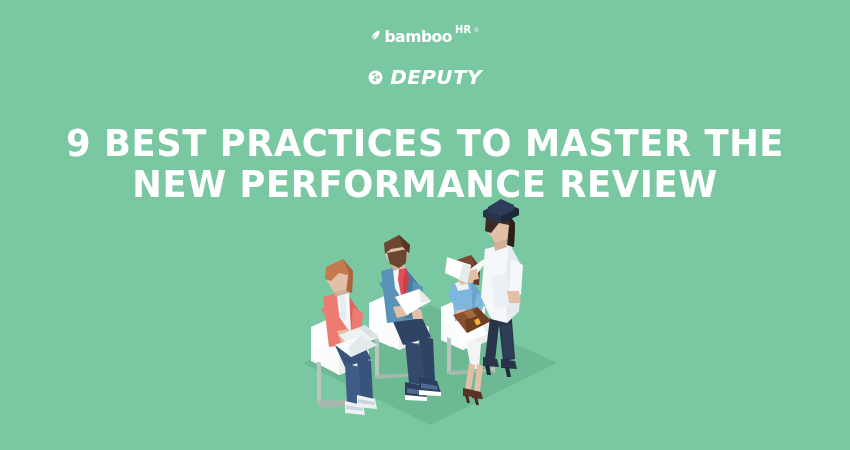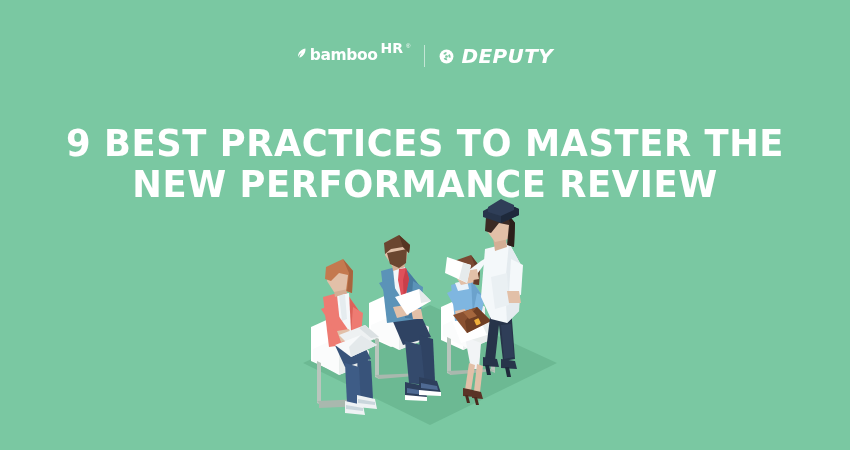--- a/index.html
+++ b/index.html
@@ -23,21 +23,22 @@
   
   #logo-bar {
     position: absolute;
     top: 42px;
     left: 0;
     width: 850px;
     height: 28px;
     display: flex;
     align-items: center;
     justify-content: center;
-    gap: 14px;
+    gap: 8px;
+    flex-direction: column;
   }
   .logo-lockup {
     display: flex;
     align-items: center;
     gap: 3px;
   }
   #bamboo-leaf-icon {
     width: 9px;
     height: 11px;
     margin-right: 1px;
@@ -47,21 +48,21 @@
   #bamboohr-wordmark {
     color: #ffffff;
     font-size: 15.5px;
     font-weight: bold;
     letter-spacing: -0.4px;
     line-height: 1;
     font-family: "DejaVu Sans", sans-serif;
   }
   #bamboohr-suffix {
     color: #ffffff;
-    font-size: 14px;
+    font-size: 10px;
     font-weight: bold;
     letter-spacing: 0px;
     line-height: 1;
     align-self: flex-end;
     margin-bottom: 16px;
     font-family: "DejaVu Sans", sans-serif;
   }
   #bamboohr-tm {
     color: #ffffff;
     font-size: 6px;

